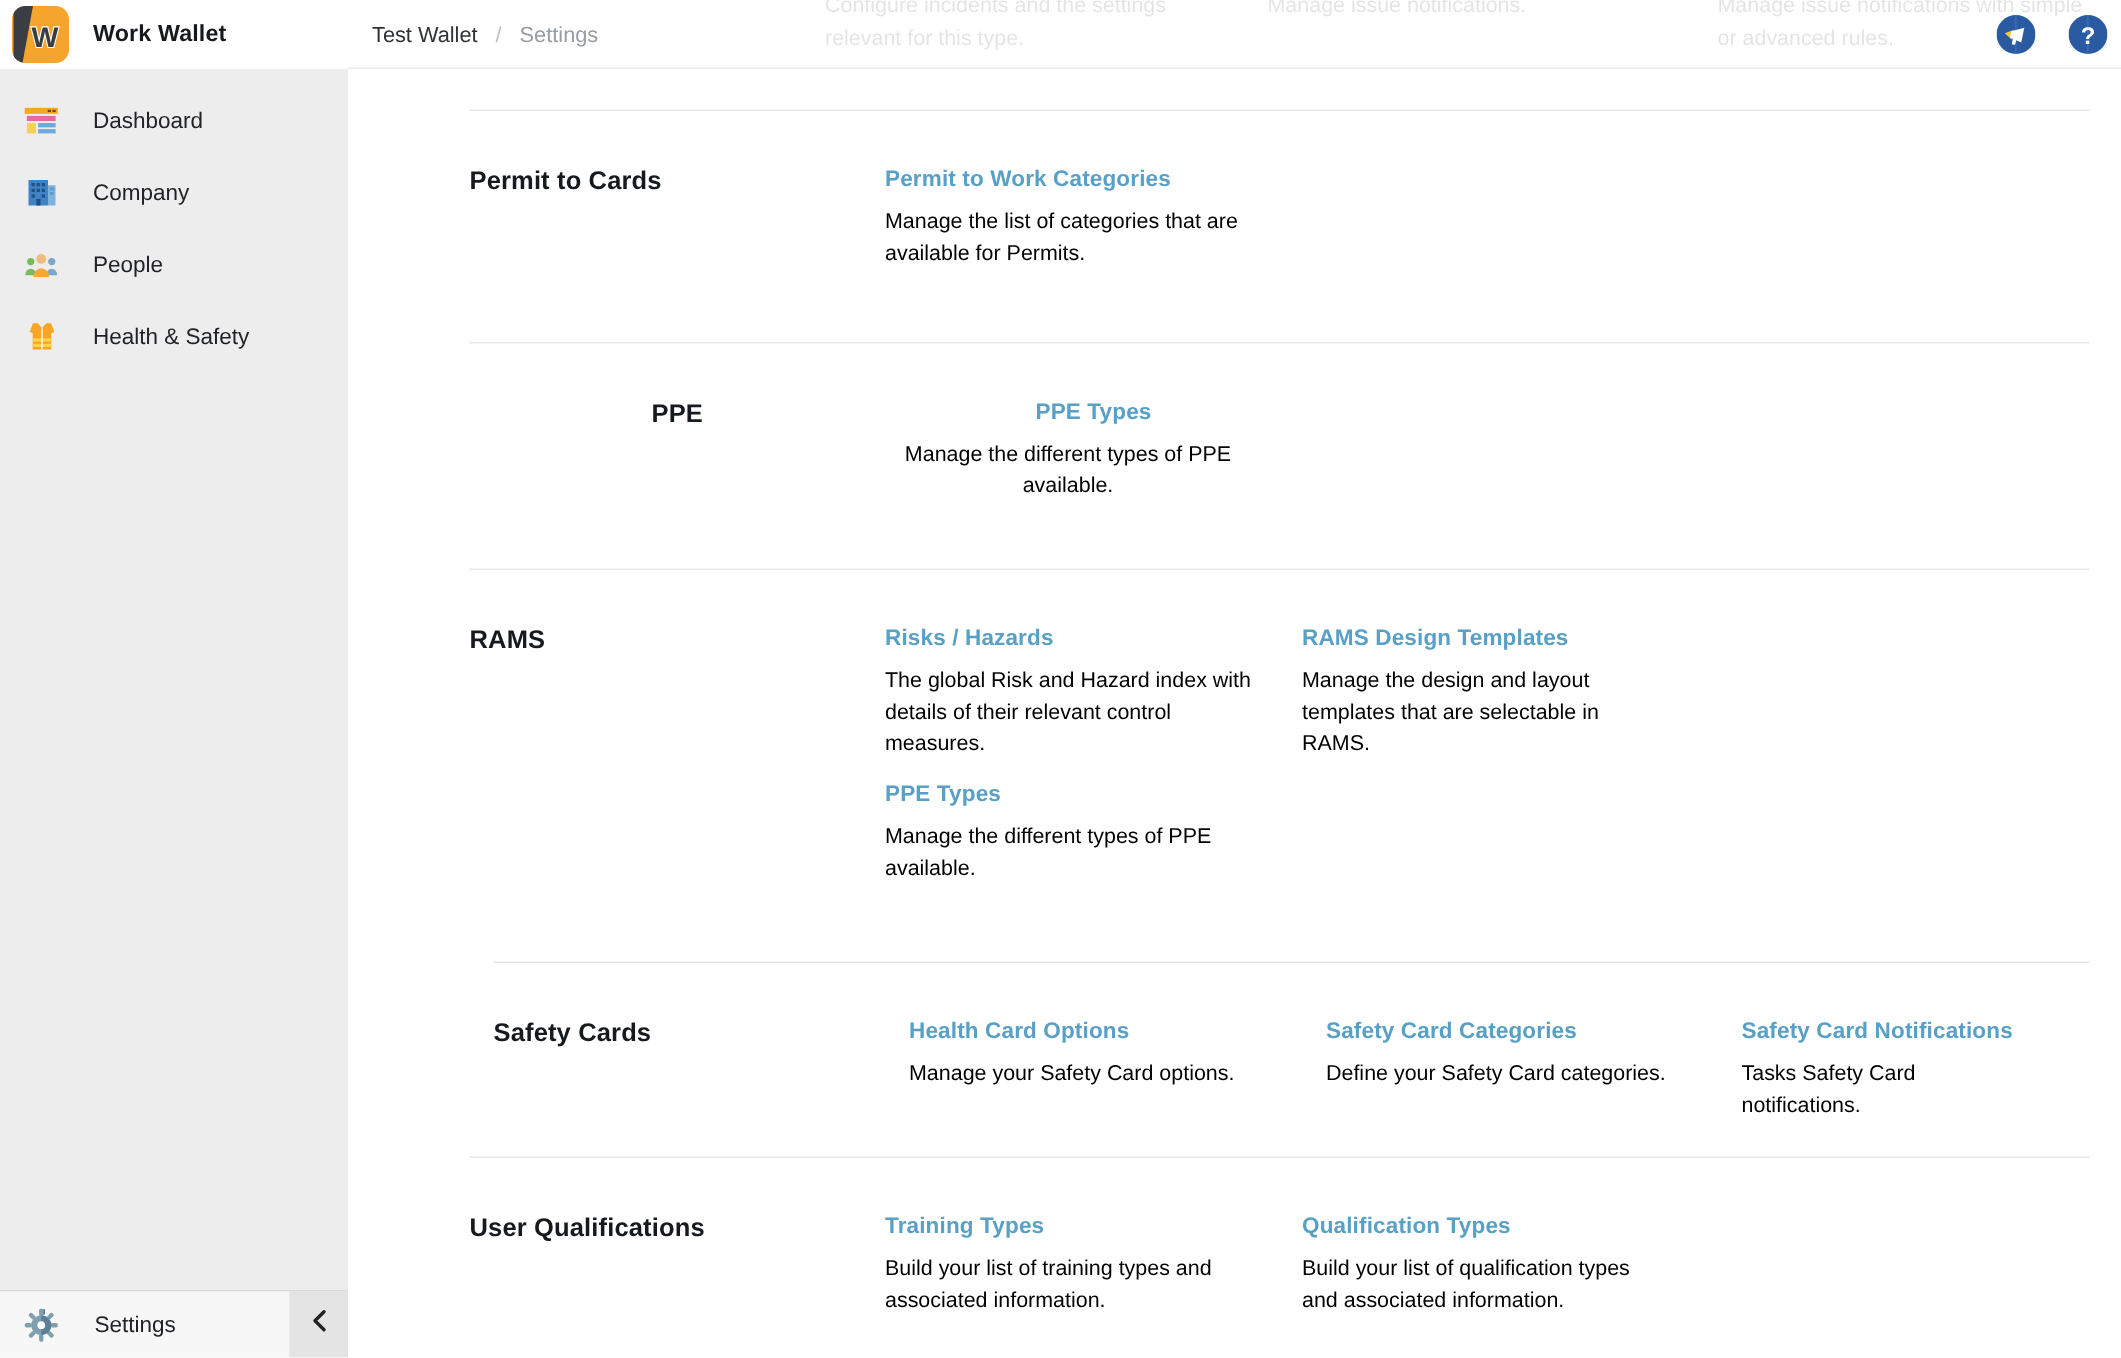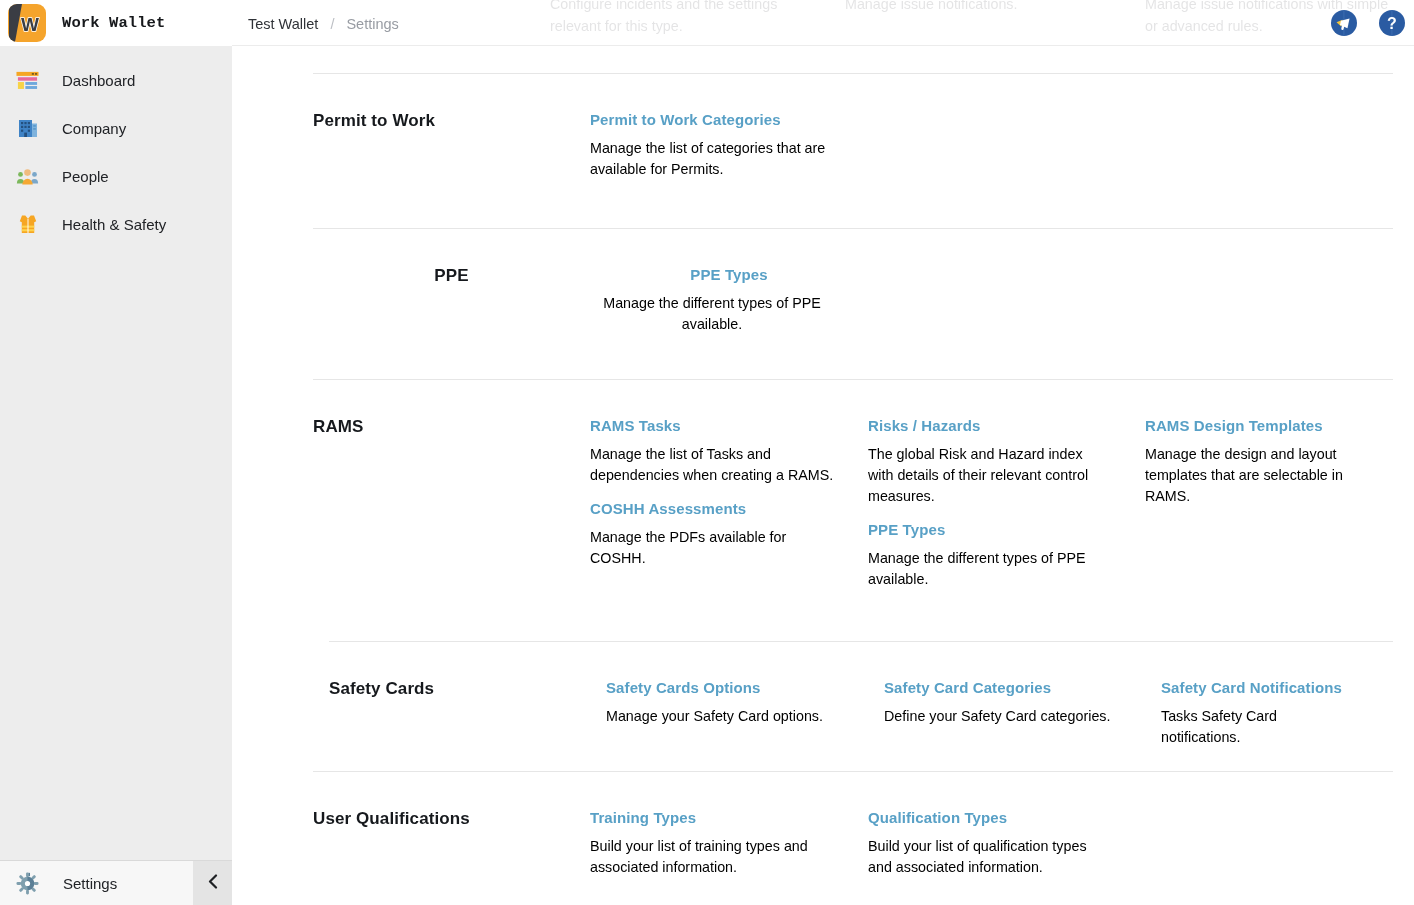--- a/index.html
+++ b/index.html
@@ -13,21 +13,21 @@
   html,body{width:1414px;height:905px;overflow:hidden;}
   body{
     font-family:"Liberation Sans","DejaVu Sans",sans-serif;
     background:#fff;color:#222;display:flex;position:relative;
   }
 
   
   .sidebar{width:232px;height:905px;background:var(--sidebar-bg);display:flex;flex-direction:column;flex:0 0 232px;}
   .brand-row{height:46px;background:#fff;display:flex;align-items:center;padding-left:8px;}
   .brand-logo{width:38px;height:38px;flex:0 0 38px;}
-  .brand-name{margin-left:16px;font-size:15.5px;font-weight:700;color:#17191c;letter-spacing:.1px;font-family:Liberation Mono, monospace;}
+  .brand-name{margin-left:16px;font-size:15.5px;font-weight:700;color:#17191c;letter-spacing:.1px;}
   .nav{flex:1 1 auto;padding-top:10px;}
   .nav-item{height:48px;display:flex;align-items:center;padding-left:15px;cursor:pointer;}
   .nav-item .nav-icon{width:25px;height:25px;flex:0 0 25px;display:flex;align-items:center;justify-content:center;}
   .nav-item .nav-label{margin-left:22px;font-size:15px;font-weight:400;color:#212327;}
   .sidebar-bottom{height:45px;border-top:1px solid #d9d9d9;display:flex;}
   .settings-item{width:193px;background:#f7f7f7;display:flex;align-items:center;padding-left:16px;cursor:pointer;}
   .settings-item .nav-icon{width:23px;height:23px;flex:0 0 23px;position:relative;}
   .settings-item .nav-label{margin-left:24px;font-size:15px;font-weight:500;color:#212327;}
   .collapse-strip{flex:1;background:#e4e4e4;display:flex;align-items:center;justify-content:center;cursor:pointer;}
 
@@ -207,53 +207,49 @@
           <circle cx="13" cy="13" r="13" fill="#2a5ba2"></circle>
           <rect x="12.4" y="0" width="1" height="26" fill="#3d6cb0"></rect>
           <text x="13" y="19" font-size="16" font-weight="bold" fill="#ffffff" text-anchor="middle" font-family="Liberation Sans, DejaVu Sans, sans-serif">?</text>
         </svg>
       </span>
     </div>
   </div>
 
   <div class="sections" id="sections">
       <div class="section s1">
-        <div class="section-title">Permit to Work</div>
+        <div class="section-title">Permit to Cards</div>
         <div class="section-col">
           <div class="setting-item"><a class="setting-link">Permit to Work Categories</a><div class="setting-desc">Manage the list of categories that are available for Permits.</div></div>
         </div>
         <div class="section-col"></div>
         <div class="section-col"></div>
       </div>
       <div class="section s2">
         <div class="section-title">PPE</div>
         <div class="section-col">
           <div class="setting-item"><a class="setting-link">PPE Types</a><div class="setting-desc">Manage the different types of PPE available.</div></div>
         </div>
         <div class="section-col"></div>
         <div class="section-col"></div>
       </div>
       <div class="section s3">
         <div class="section-title">RAMS</div>
         <div class="section-col">
-          <div class="setting-item"><a class="setting-link">RAMS Tasks</a><div class="setting-desc">Manage the list of Tasks and dependencies when creating a RAMS.</div></div>
-          <div class="setting-item"><a class="setting-link">COSHH Assessments</a><div class="setting-desc">Manage the PDFs available for COSHH.</div></div>
-        </div>
-        <div class="section-col">
           <div class="setting-item"><a class="setting-link">Risks / Hazards</a><div class="setting-desc">The global Risk and Hazard index with details of their relevant control measures.</div></div>
           <div class="setting-item"><a class="setting-link">PPE Types</a><div class="setting-desc">Manage the different types of PPE available.</div></div>
         </div>
         <div class="section-col">
           <div class="setting-item"><a class="setting-link">RAMS Design Templates</a><div class="setting-desc">Manage the design and layout templates that are selectable in RAMS.</div></div>
         </div>
       </div>
       <div class="section s4">
         <div class="section-title">Safety Cards</div>
         <div class="section-col">
-          <div class="setting-item"><a class="setting-link">Safety Cards Options</a><div class="setting-desc">Manage your Safety Card options.</div></div>
+          <div class="setting-item"><a class="setting-link">Health Card Options</a><div class="setting-desc">Manage your Safety Card options.</div></div>
         </div>
         <div class="section-col">
           <div class="setting-item"><a class="setting-link">Safety Card Categories</a><div class="setting-desc">Define your Safety Card categories.</div></div>
         </div>
         <div class="section-col">
           <div class="setting-item"><a class="setting-link">Safety Card Notifications</a><div class="setting-desc">Tasks Safety Card notifications.</div></div>
         </div>
       </div>
       <div class="section s5">
         <div class="section-title">User Qualifications</div>

